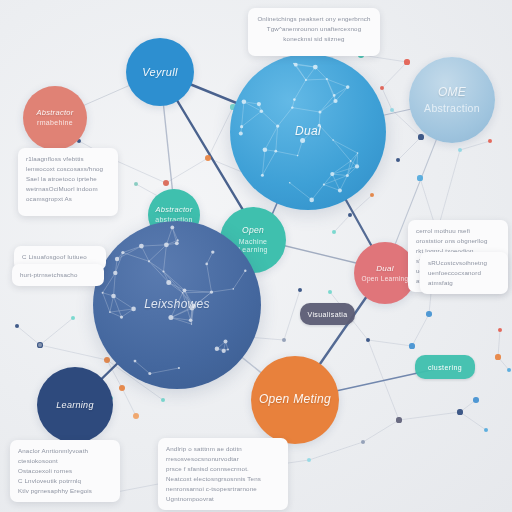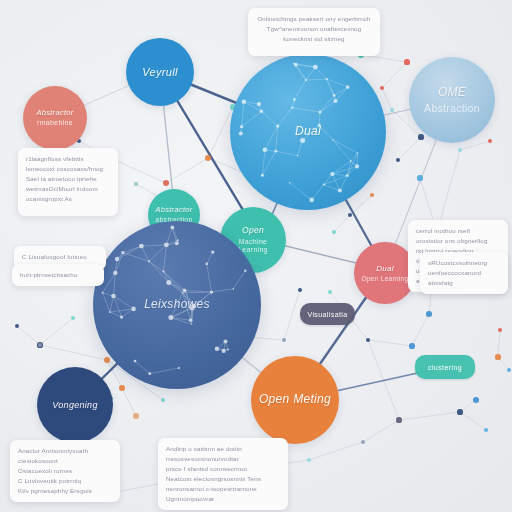--- a/index.html
+++ b/index.html
@@ -421,21 +421,21 @@
             <circle cx="84.7" cy="19.4" r="1.1"></circle>
             <circle cx="123.9" cy="127.8" r="2.2"></circle>
             <circle cx="16.9" cy="91.1" r="0.9"></circle>
             <circle cx="91.5" cy="69.3" r="1.9"></circle>
             <circle cx="140.3" cy="67.9" r="0.8"></circle>
           </g>
         </svg>
         <span class="lab" style="position: relative;">Leixshowes</span>
       </div>
       <div class="node" style="left: 37px; top: 367px; width: 76px; height: 76px; background: rgb(46, 74, 125); color: rgb(255, 255, 255); font-size: 9px; box-shadow: rgba(50, 70, 110, 0.14) 0px 2px 8px;">
-        <span class="lab" style="position: relative;">Vongening</span>
+        <span class="lab" style="position: relative;">Learning</span>
       </div>
       <div class="node" style="left: 251px; top: 356px; width: 88px; height: 88px; background: rgb(232, 129, 60); color: rgb(255, 255, 255); font-size: 12px; box-shadow: rgba(50, 70, 110, 0.14) 0px 2px 8px;">
         <span class="lab" style="position: relative;">Open Meting</span>
       </div>
     </div>
 
   <div id="pills">
       <div class="pill" style="left: 300px; top: 303px; width: 55px; height: 22px; background: rgb(92, 93, 117);">
         <span>Visualisatia</span>
       </div>

